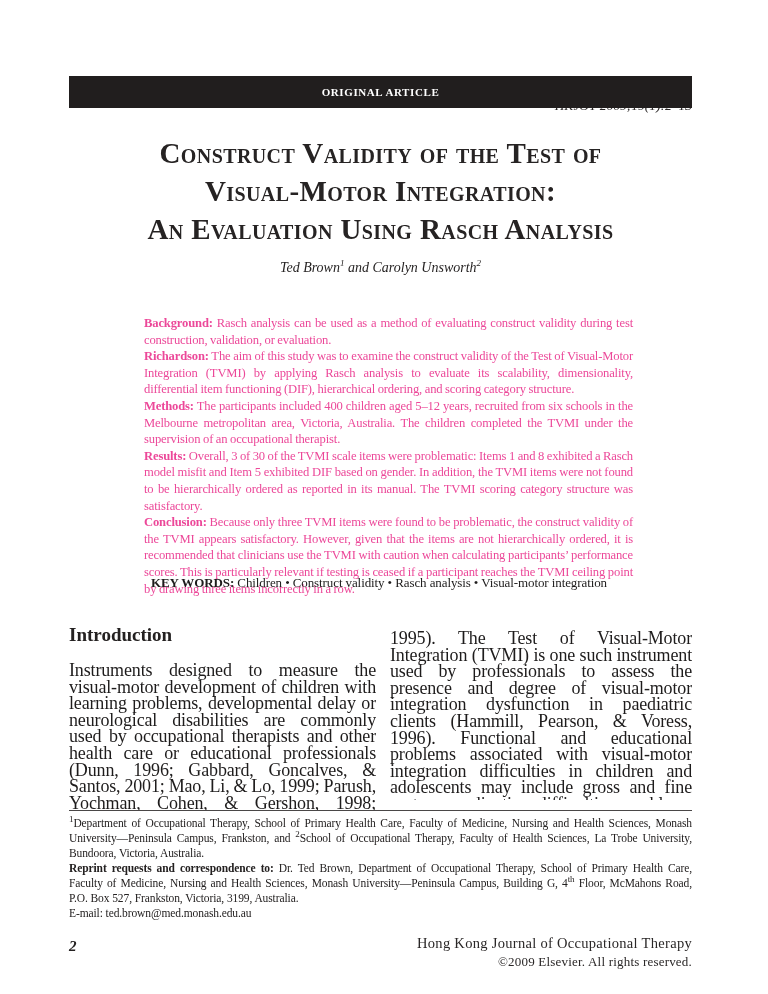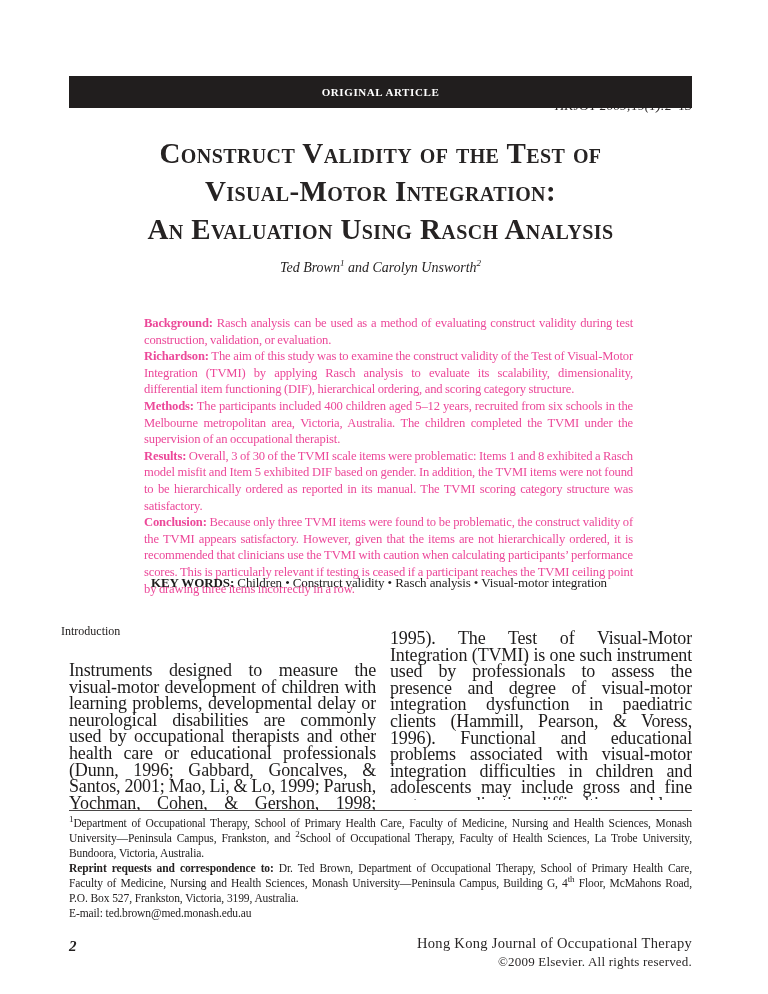--- a/index.html
+++ b/index.html
@@ -78,24 +78,24 @@
     left: 151px;
     top: 575px;
     width: 489px;
     font-size: 13px;
     letter-spacing: -0.1px;
     color: #1e1c1c;
     white-space: nowrap;
   }
   .intro-heading {
     position: absolute;
-    left: 61px;
+    left: 69px;
     top: 624px;
-    font-size: 12px;
-    font-weight: normal;
+    font-size: 19px;
+    font-weight: bold;
     color: #242121;
   }
   .col {
     position: absolute;
     font-size: 18px;
     line-height: 16.6px;
     letter-spacing: -0.15px;
     word-spacing: -0.4px;
     text-align: justify;
     color: #1e1c1c;

